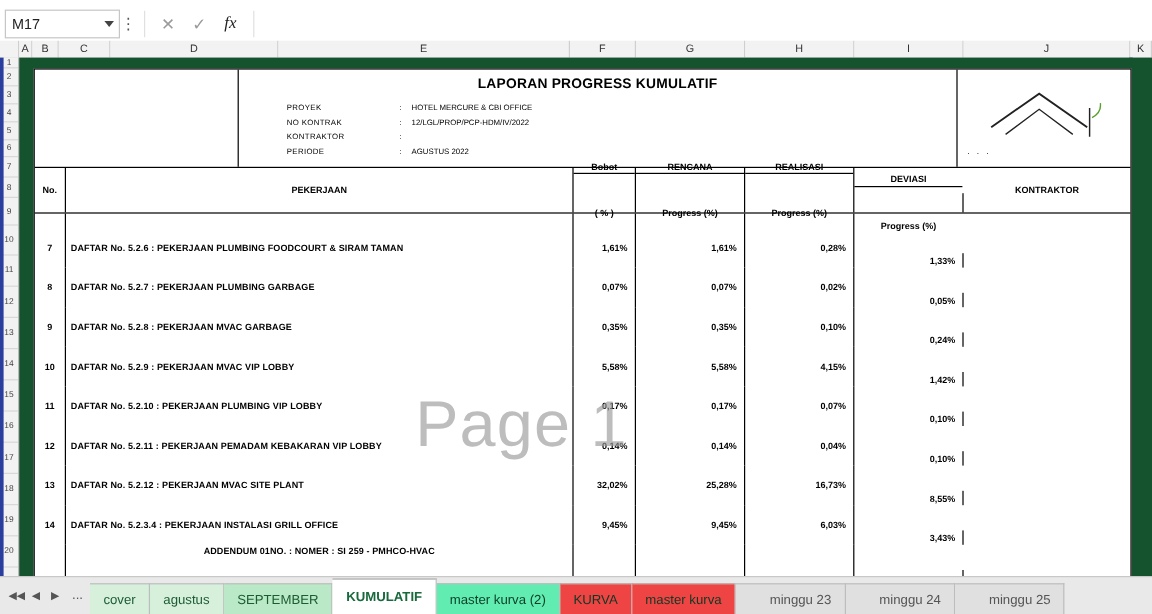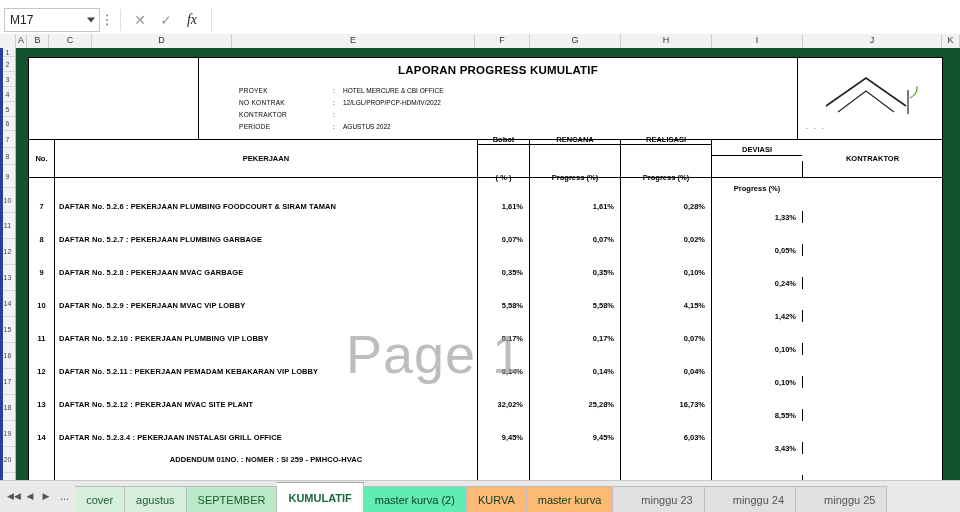--- a/index.html
+++ b/index.html
@@ -147,21 +147,21 @@
   .navbtns { display: flex; align-items: center; height: 32px; padding: 0 4px 0 6px; }
   .navbtn { width: 16px; height: 22px; display: flex; align-items: center; justify-content: center; color: #555; font-size: 9px; }
   .navdots { padding: 0 6px 0 2px; color: #555; font-size: 11px; height: 32px; display: flex; align-items: center; }
   .tab {
     height: 26px; display: flex; align-items: center; padding: 0 11px;
     font-size: 11px; color: #1d5b33; background: #d6f0dc;
     border-right: 1px solid #bdbdbd; border-top: 1px solid #bdbdbd;
   }
   .tab.green2 { background: #b9e9c6; }
   .tab.teal { background: #61ecb2; color: #0c3d26; }
-  .tab.tealdark { background: #fdba74; color: #0b3a24; }
+  .tab.tealdark { background: #ef4444; color: #0b3a24; }
   .tab.active {
     background: #ffffff; color: #18693c; font-weight: bold; height: 30px;
     border-top: 1px solid #a3a3a3; border-right: 1px solid #bdbdbd;
   }
   .tab.plain { background: #e0e0e0; color: #555; padding-left: 28px; }
 </style>
 </head>
 <body>
 
 <div id="app">

